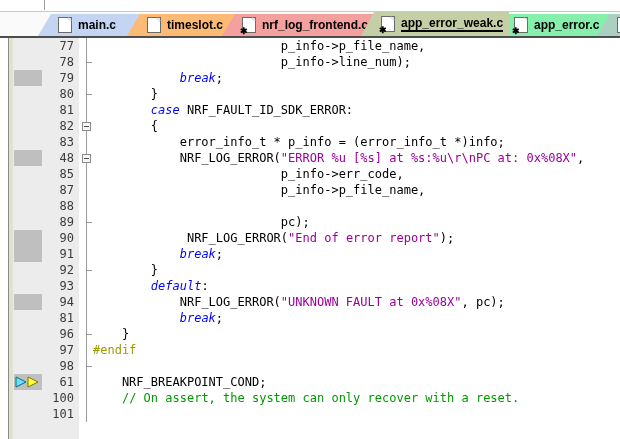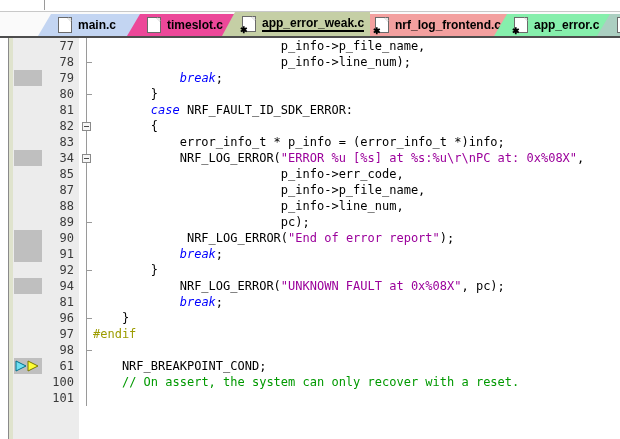--- a/index.html
+++ b/index.html
@@ -68,37 +68,37 @@
 
   <div class="tabbar">
     <div style="width:38px;flex:0 0 auto;"></div>
 
   <div class="tab" style="background: rgb(195, 213, 242); width: 104px; z-index: 1;">
         <span class="docicon">
           <span class="fold-corner"></span>
         </span>
         <span class="label">main.c</span>
       </div>
-      <div class="tab" style="background: #ec4899; width: 110px; z-index: 2; margin-left: -15px;">
+      <div class="tab" style="background: #fdba74; width: 110px; z-index: 2; margin-left: -15px;">
         <span class="docicon">
           <span class="fold-corner"></span>
         </span>
         <span class="label">timeslot.c</span>
+      </div>
+      <div class="tab" style="background: rgb(243, 160, 159); width: 154px; z-index: 4; margin-left: -15px;">
+        <span class="docicon modified">
+          <span class="fold-corner"></span>
+        </span>
+        <span class="label">nrf_log_frontend.c</span>
       </div>
       <div class="tab active" style="background: rgb(197, 207, 165); width: 148px; z-index: 30; margin-left: -15px;">
         <span class="docicon modified">
           <span class="fold-corner"></span>
         </span>
         <span class="label">app_error_weak.c</span>
-      </div>
-      <div class="tab" style="background: rgb(243, 160, 159); width: 154px; z-index: 4; margin-left: -15px;">
-        <span class="docicon modified">
-          <span class="fold-corner"></span>
-        </span>
-        <span class="label">nrf_log_frontend.c</span>
       </div>
       <div class="tab" style="background: #86efac; width: 118px; z-index: 5; margin-left: -15px;">
         <span class="docicon modified">
           <span class="fold-corner"></span>
         </span>
         <span class="label">app_error.c</span>
       </div>
       <div class="tab" style="background: rgb(171, 207, 193); width: 90px; z-index: 6; margin-left: -15px;">
         <span class="docicon"></span>
       </div>
@@ -167,21 +167,21 @@
           <div class="cell-num">83</div>
           <div class="cell-fold">
             <span class="vl"></span>
           </div>
           <div class="cell-code"><span class="code">            error_info_t * p_info = (error_info_t *)info;</span></div>
         </div>
         <div class="row">
           <div class="cell-mark">
             <span class="block"></span>
           </div>
-          <div class="cell-num">34</div>
+          <div class="cell-num">48</div>
           <div class="cell-fold">
             <span class="vl"></span>
             <span class="box"></span>
           </div>
           <div class="cell-code"><span class="code">            NRF_LOG_ERROR(</span><span class="str">"ERROR %u [%s] at %s:%u\r\nPC at: 0x%08X"</span><span class="code">,</span></div>
         </div>
         <div class="row">
           <div class="cell-mark"></div>
           <div class="cell-num">85</div>
           <div class="cell-fold">
@@ -196,21 +196,20 @@
             <span class="vl"></span>
           </div>
           <div class="cell-code"><span class="code">                          p_info-&gt;p_file_name,</span></div>
         </div>
         <div class="row">
           <div class="cell-mark"></div>
           <div class="cell-num">88</div>
           <div class="cell-fold">
             <span class="vl"></span>
           </div>
-          <div class="cell-code"><span class="code">                          p_info-&gt;line_num,</span></div>
         </div>
         <div class="row">
           <div class="cell-mark"></div>
           <div class="cell-num">89</div>
           <div class="cell-fold">
             <span class="vl"></span>
             <span class="tick"></span>
           </div>
           <div class="cell-code"><span class="code">                          pc);</span></div>
         </div>
@@ -235,20 +234,28 @@
           <div class="cell-code"><span class="code">            </span><span class="kw">break</span><span class="code">;</span></div>
         </div>
         <div class="row">
           <div class="cell-mark"></div>
           <div class="cell-num">92</div>
           <div class="cell-fold">
             <span class="vl"></span>
             <span class="tick"></span>
           </div>
           <div class="cell-code"><span class="code">        }</span></div>
+        </div>
+        <div class="row">
+          <div class="cell-mark"></div>
+          <div class="cell-num">93</div>
+          <div class="cell-fold">
+            <span class="vl"></span>
+          </div>
+          <div class="cell-code"><span class="code">        </span><span class="kw">default</span><span class="code">:</span></div>
         </div>
         <div class="row">
           <div class="cell-mark">
             <span class="block"></span>
           </div>
           <div class="cell-num">94</div>
           <div class="cell-fold">
             <span class="vl"></span>
           </div>
           <div class="cell-code"><span class="code">            NRF_LOG_ERROR(</span><span class="str">"UNKNOWN FAULT at 0x%08X"</span><span class="code">, pc);</span></div>

